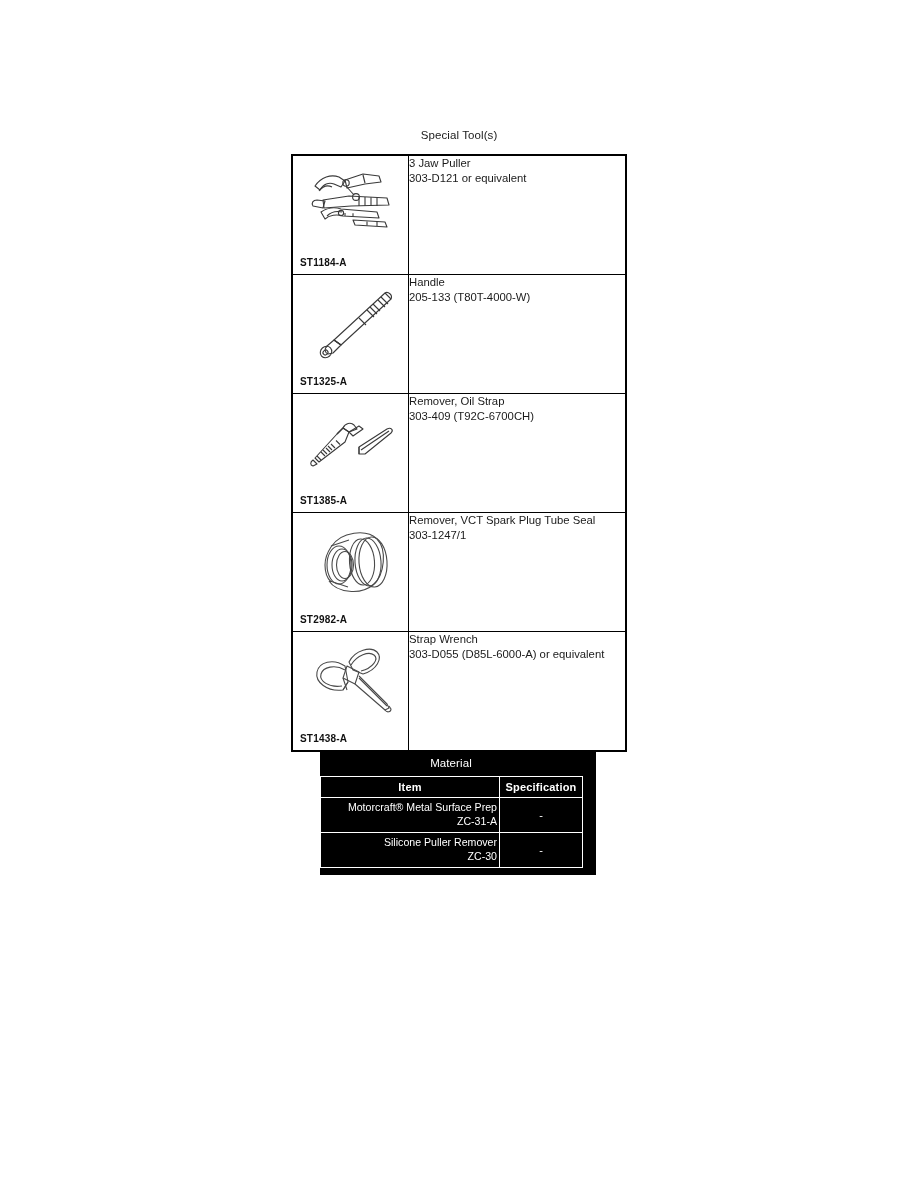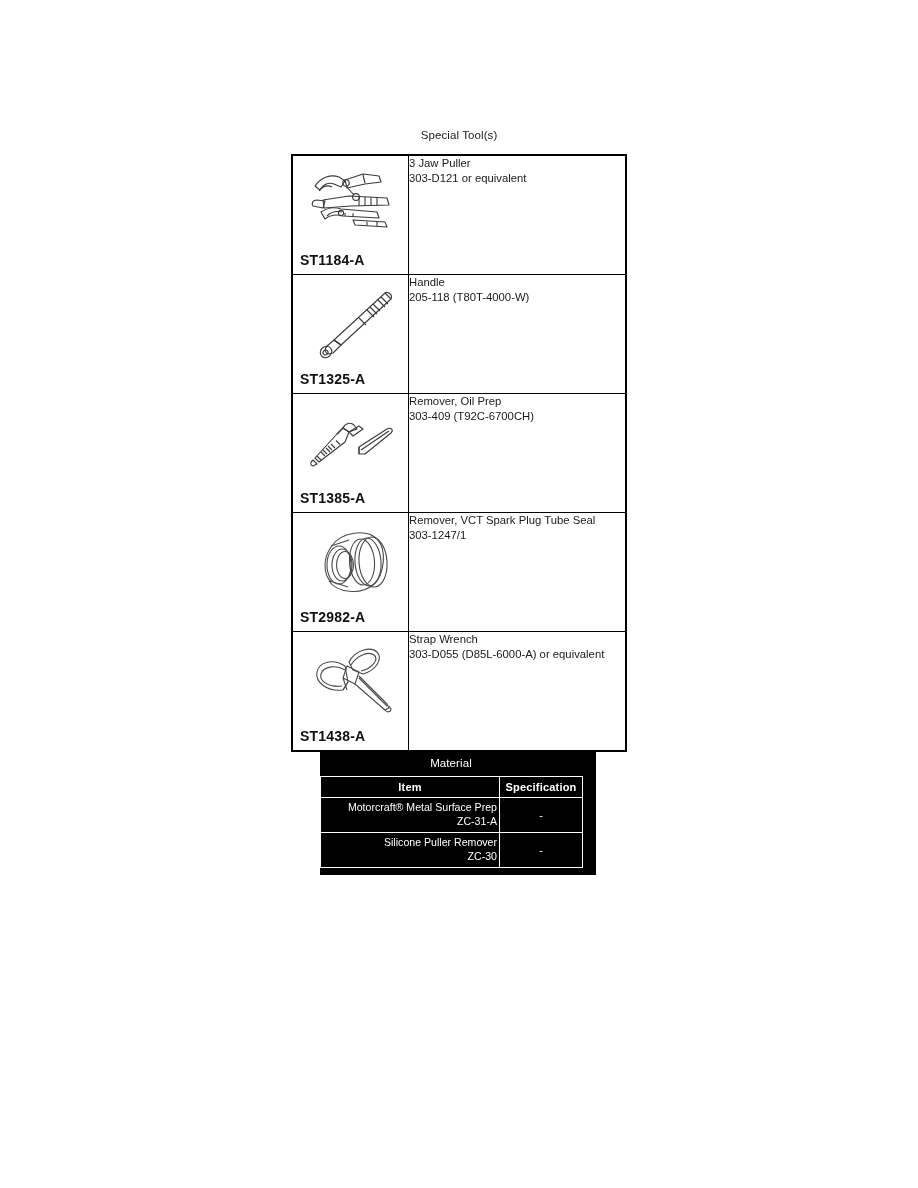--- a/index.html
+++ b/index.html
@@ -56,21 +56,21 @@
   .tool-desc-text {
     font-size: 11.3px;
     line-height: 14.5px;
     color: #1a1a1a;
     white-space: nowrap;
   }
   .tool-code-label {
     position: absolute;
     left: 7px;
     bottom: 6px;
-    font-size: 14px;
+    font-size: 10px;
     letter-spacing: 0.2px;
     color: #111;
     font-weight: 600;
     margin-top: 43px;
   }
   .tool-art {
     display: block;
     margin: 0 auto;
     padding-top: 8px;
   }
@@ -183,21 +183,21 @@
               <path d="M40 62 L33 57 L26 63 C23 66 24 70 27 71 L32 70 Z"></path>
               <ellipse cx="25" cy="69" rx="6" ry="5.4" transform="rotate(-42 25 69)"></ellipse>
               <ellipse cx="24.5" cy="69.5" rx="2.6" ry="2.3" transform="rotate(-42 24.5 69.5)"></ellipse>
               <path d="M33 57 L40 62"></path>
             </g>
           </svg>
           <span class="tool-code-label">ST1325-A</span>
         </td>
         <td class="tool-desc-cell">
           <div class="tool-desc-text">Handle</div>
-          <div class="tool-desc-text">205-118 (T80T-4000-W)</div>
+          <div class="tool-desc-text">205-133 (T80T-4000-W)</div>
         </td>
       </tr>
 
       <tr>
         <td class="tool-figure-cell">
           <svg class="tool-art" width="100" height="80" viewBox="0 0 100 80">
             <g fill="none" stroke="#3a3a3a" stroke-width="1.1" stroke-linejoin="round">
               <path d="M14 56 L18 60 L44 40 L48 30 L42 26 L36 32 Z"></path>
               <path d="M36 32 L42 26"></path>
               <path d="M42 26 C44 21 50 20 53 23 L56 27 L48 30 Z"></path>
@@ -206,21 +206,21 @@
               <path d="M16 54 L20 58 M22 48 L26 52 M27 44 L31 48"></path>
               <path d="M12 58 C9 60 9 63 12 64 L16 62 Z"></path>
               <path d="M58 45 L86 27 C90 25 93 28 90 31 L64 52 L58 52 Z"></path>
               <path d="M58 45 L58 52"></path>
               <path d="M60 48 L88 29"></path>
             </g>
           </svg>
           <span class="tool-code-label">ST1385-A</span>
         </td>
         <td class="tool-desc-cell">
-          <div class="tool-desc-text">Remover, Oil Prep</div>
+          <div class="tool-desc-text">Remover, Oil Strap</div>
           <div class="tool-desc-text">303-409 (T92C-6700CH)</div>
         </td>
       </tr>
 
       <tr>
         <td class="tool-figure-cell">
           <svg class="tool-art" width="100" height="80" viewBox="0 0 100 80">
             <g fill="none" stroke="#4a4a4a" stroke-width="1.1" stroke-linejoin="round">
               <path d="M30 26 C40 10 66 8 76 18 C86 28 84 54 72 64 C60 74 36 72 28 60"></path>
               <ellipse cx="72" cy="41" rx="14" ry="25" transform="rotate(-4 72 41)"></ellipse>

